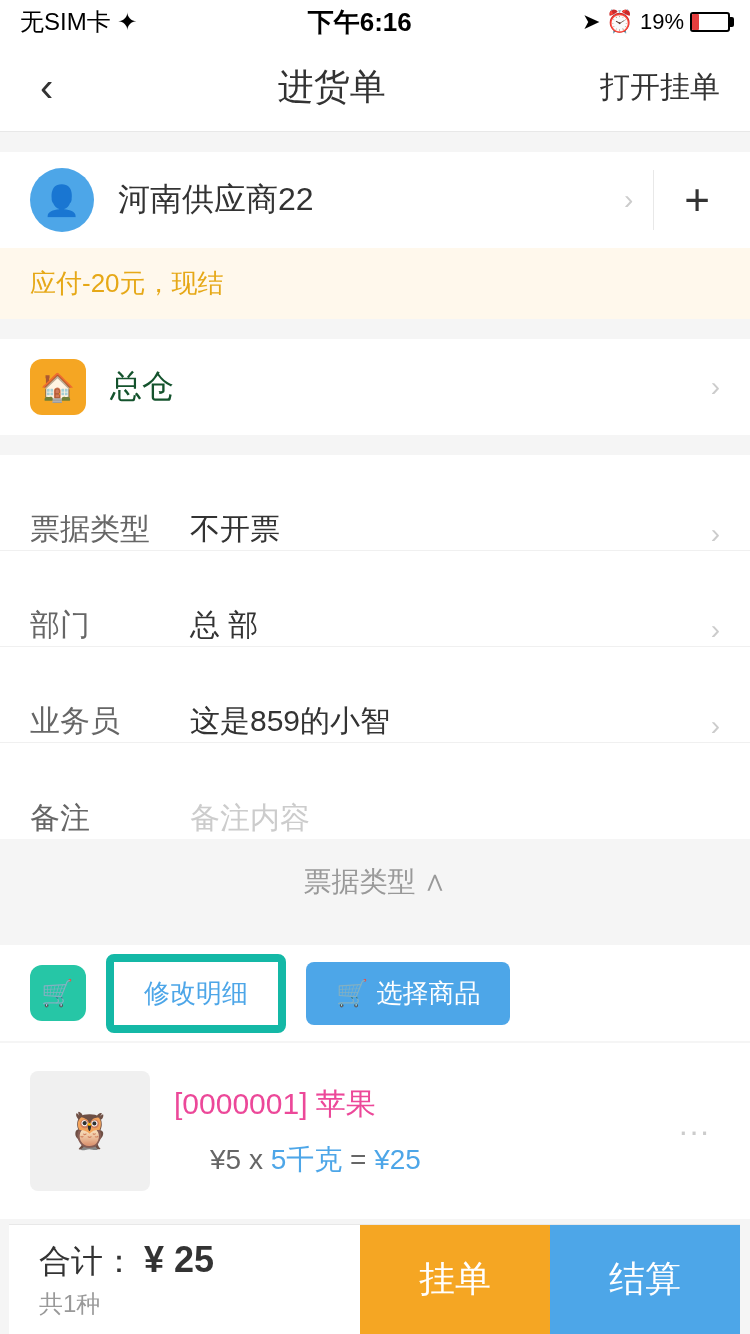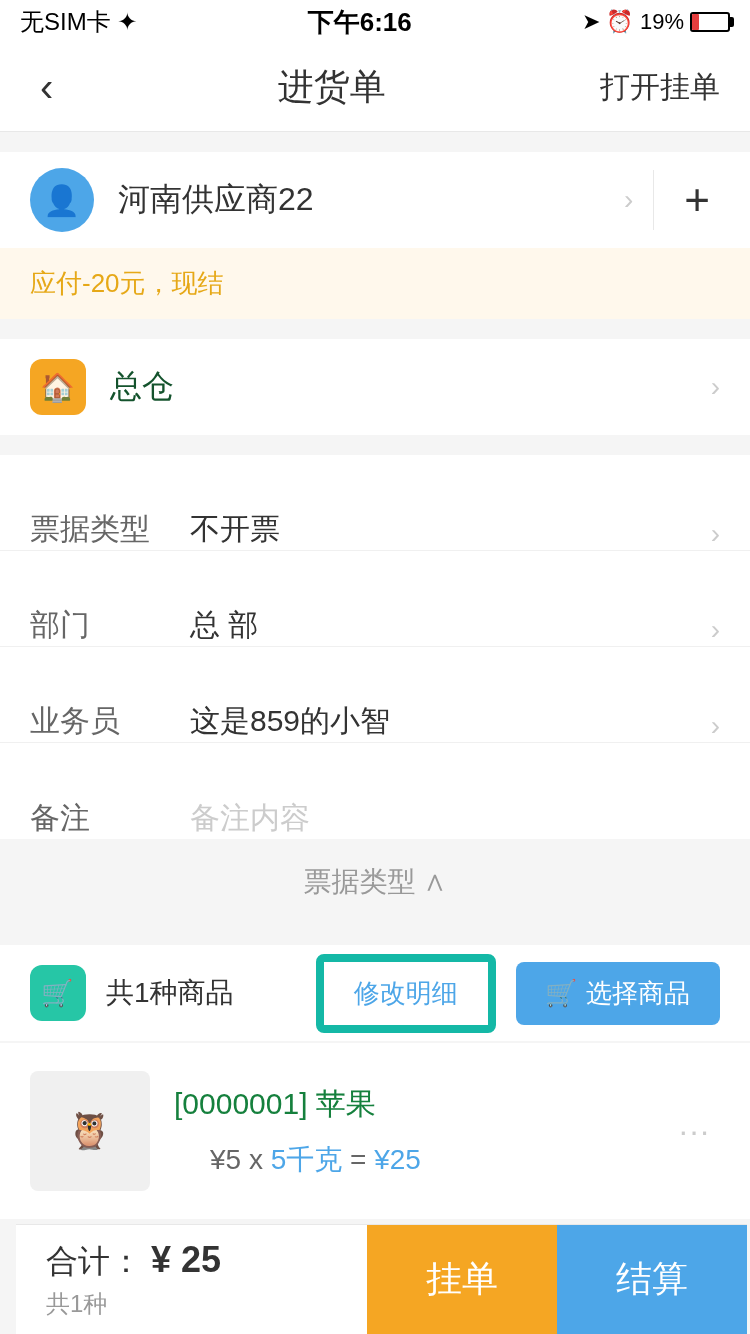--- a/index.html
+++ b/index.html
@@ -178,29 +178,29 @@
     .product-thumb {
       width: 120px; height: 120px;
       background: #f0f0f0;
       border-radius: 8px;
       display: flex; align-items: center; justify-content: center;
       flex-shrink: 0;
       color: #ccc;
       font-size: 40px;
     }
     .product-info { flex: 1; }
-    .product-name { font-size: 30px; color: #15803d; margin-bottom: 16px; }
+    .product-name { font-size: 30px; color: #ec4899; margin-bottom: 16px; }
     .product-price { font-size: 28px; color: #666; margin-left: 36px; }
     .product-price .price-blue { color: #4da6e8; }
     .product-menu { color: #ccc; font-size: 32px; cursor: pointer; padding: 10px; }
 
     
     .bottom-bar {
       position: fixed;
-      bottom: 0; left: 16px;
+      bottom: 0; left: 9px;
       width: 731px;
       height: 110px;
       display: flex;
       background: #fff;
       border-top: 1px solid #e8e8e8;
     }
     .total-section {
       flex: 1;
       display: flex;
       flex-direction: column;
@@ -306,21 +306,20 @@
     <div class="form-placeholder">备注内容</div>
   </div>
 </div>
 
 <div class="collapse-btn">票据类型 ∧</div>
 
 <div class="products-header">
   <div class="products-icon">
     <span>🛒</span>
   </div>
-  <div class="products-count">共1种商品</div>
   <button class="btn-outline">修改明细</button>
   <button class="btn-blue">
     <span>🛒</span>
     <span>选择商品</span>
   </button>
 </div>
 
 <div class="product-item">
   <div class="product-thumb">
     <span class="icon-owl">🦉</span>

